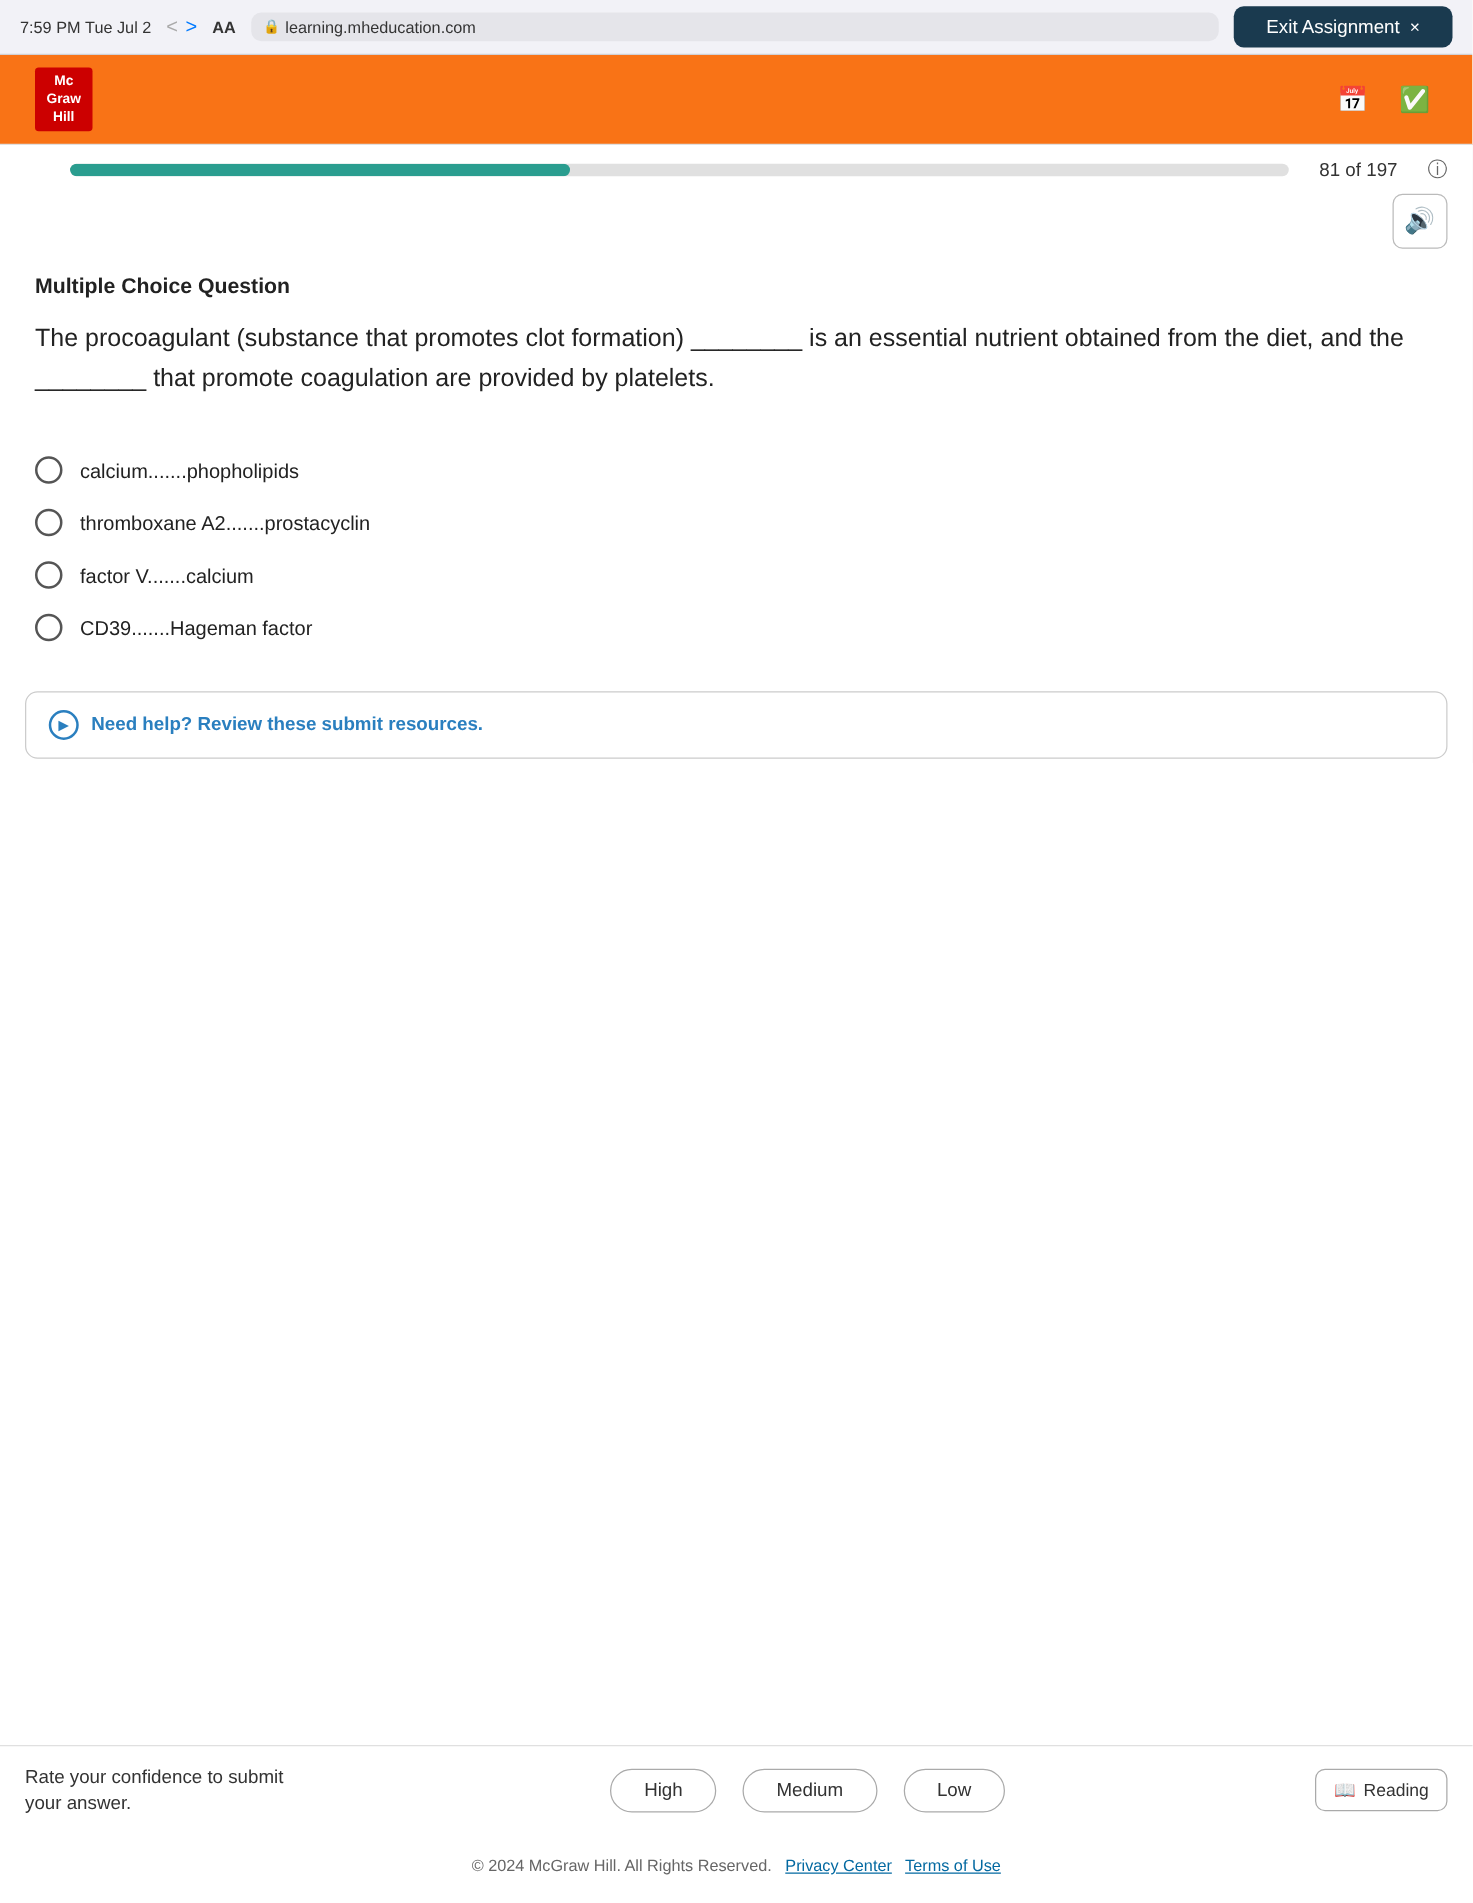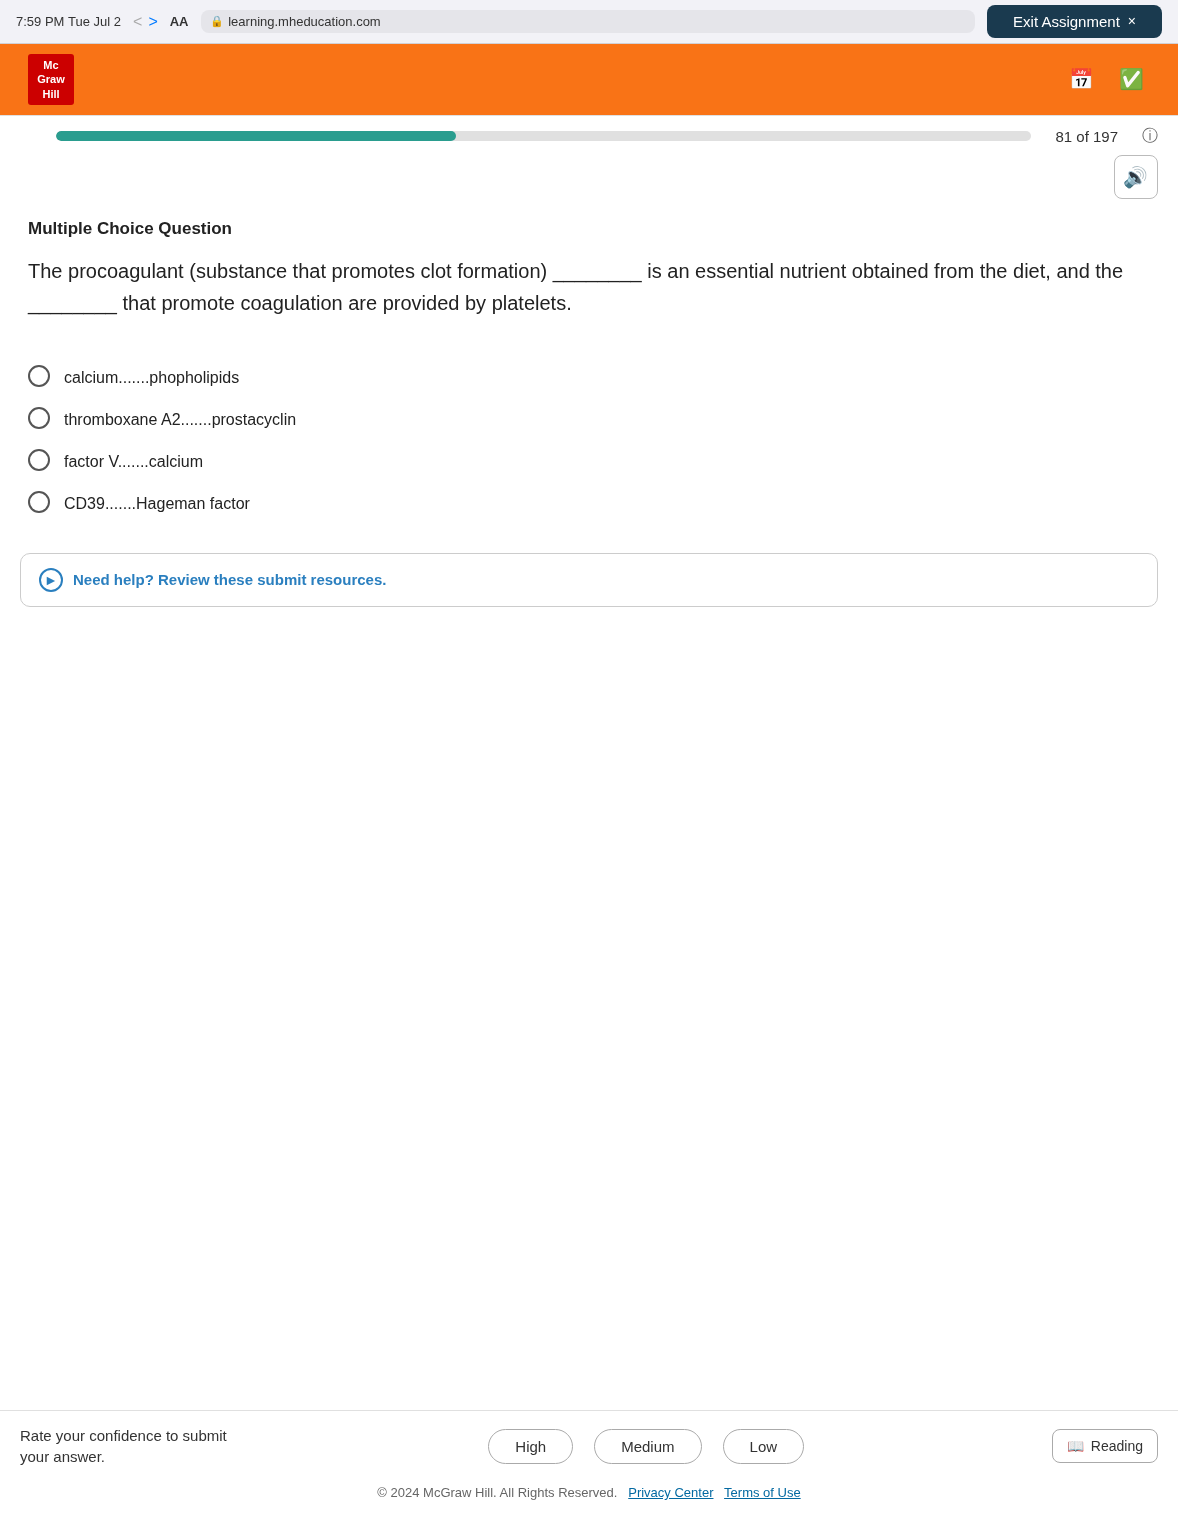--- a/index.html
+++ b/index.html
@@ -256,21 +256,21 @@
       left: 0;
       width: 1178px;
       background: white;
       border-top: 1px solid #e0e0e0;
       padding: 14px 20px;
     }
     .confidence-row {
       display: flex;
       align-items: center;
       justify-content: space-between;
-      margin-bottom: 10px;
+      margin-bottom: 24px;
     }
     .confidence-label {
       font-size: 15px;
       color: #333;
       max-width: 220px;
       line-height: 1.4;
     }
     .confidence-buttons {
       display: flex;
       gap: 21px;

